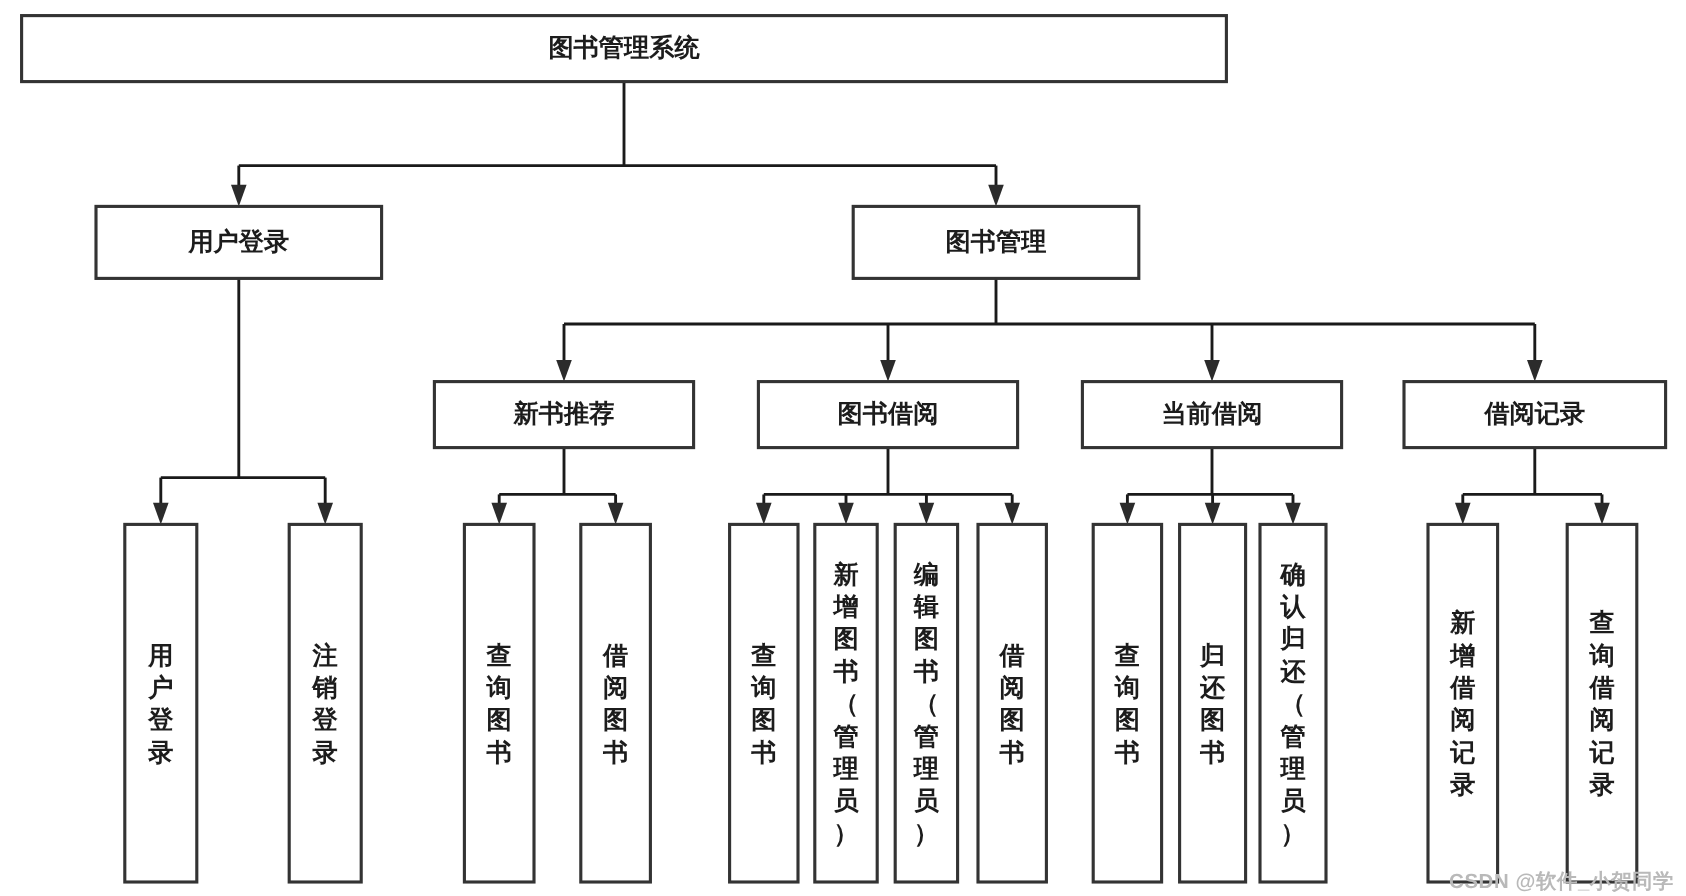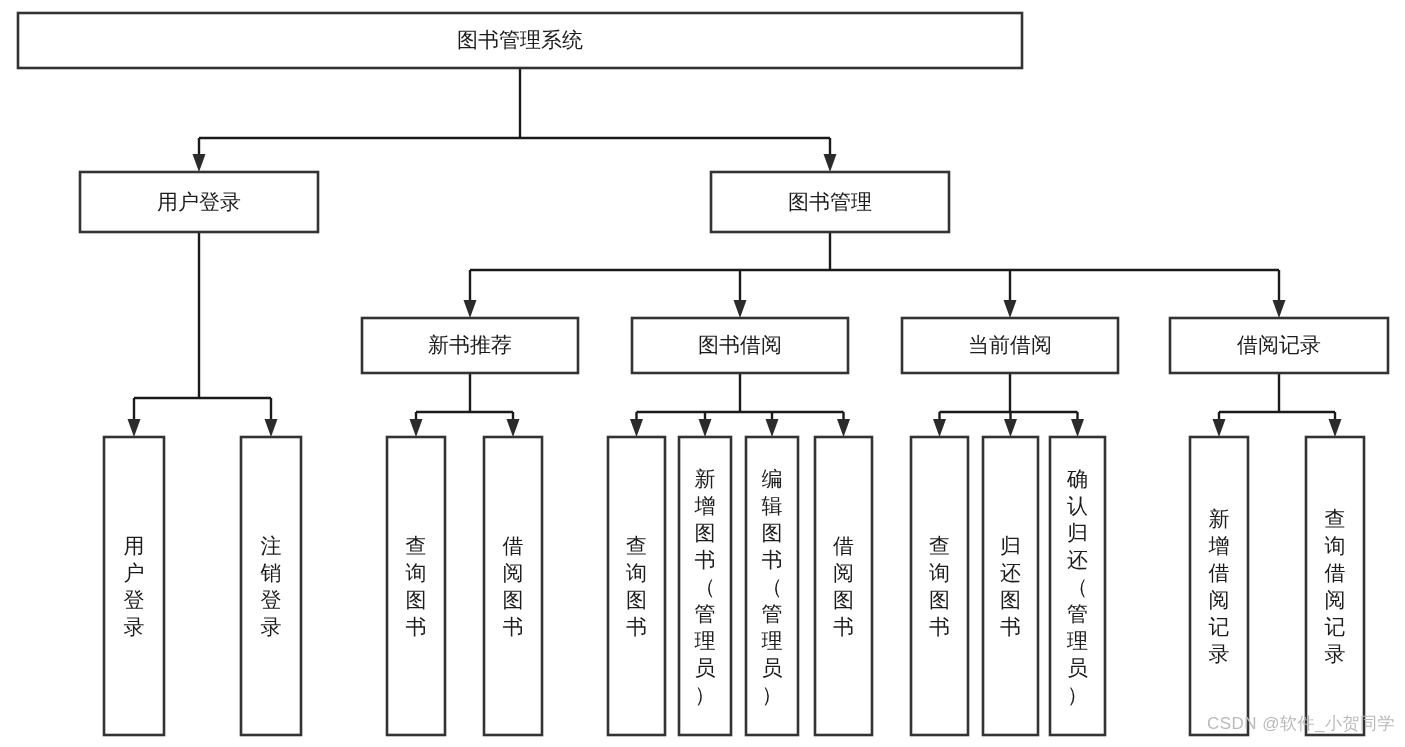--- a/index.html
+++ b/index.html
@@ -11,20 +11,21 @@
     width: 1405px;
     height: 747px;
     font-family: "Liberation Sans", "DejaVu Sans", sans-serif;
     overflow: hidden;
     position: relative;
   }
   #diagram-root {
     position: relative;
     width: 1405px;
     height: 747px;
+    font-weight: bold;
   }
   svg#flow-svg {
     position: absolute;
     top: 0;
     left: 0;
     width: 1405px;
     height: 747px;
     display: block;
   }
   .node-box {
@@ -50,21 +51,21 @@
   }
   .node-label-v {
     font-family: "Liberation Sans", "DejaVu Sans", sans-serif;
     font-size: 21px;
     fill: #1c1c1c;
     text-anchor: middle;
   }
   .watermark {
     position: absolute;
     right: 10px;
-    bottom: 12px;
+    bottom: 1px;
     font-family: "Liberation Sans", "DejaVu Sans", sans-serif;
     font-size: 17px;
     color: #b9b9b9;
     letter-spacing: 0.5px;
     white-space: nowrap;
     user-select: none;
   }
 </style>
 </head>
 <body>

